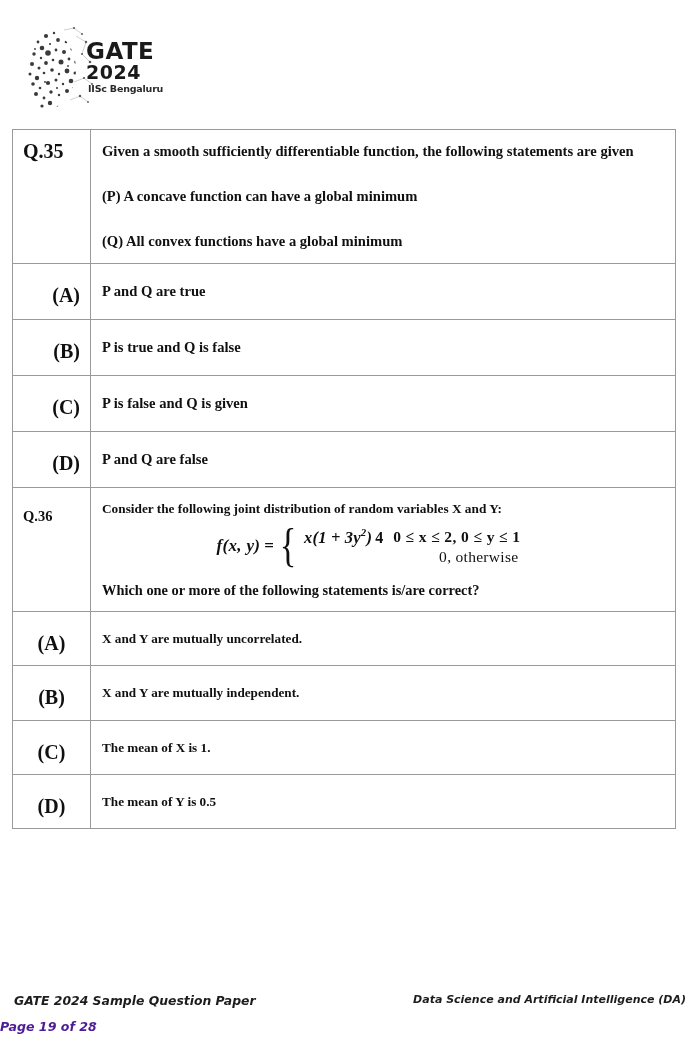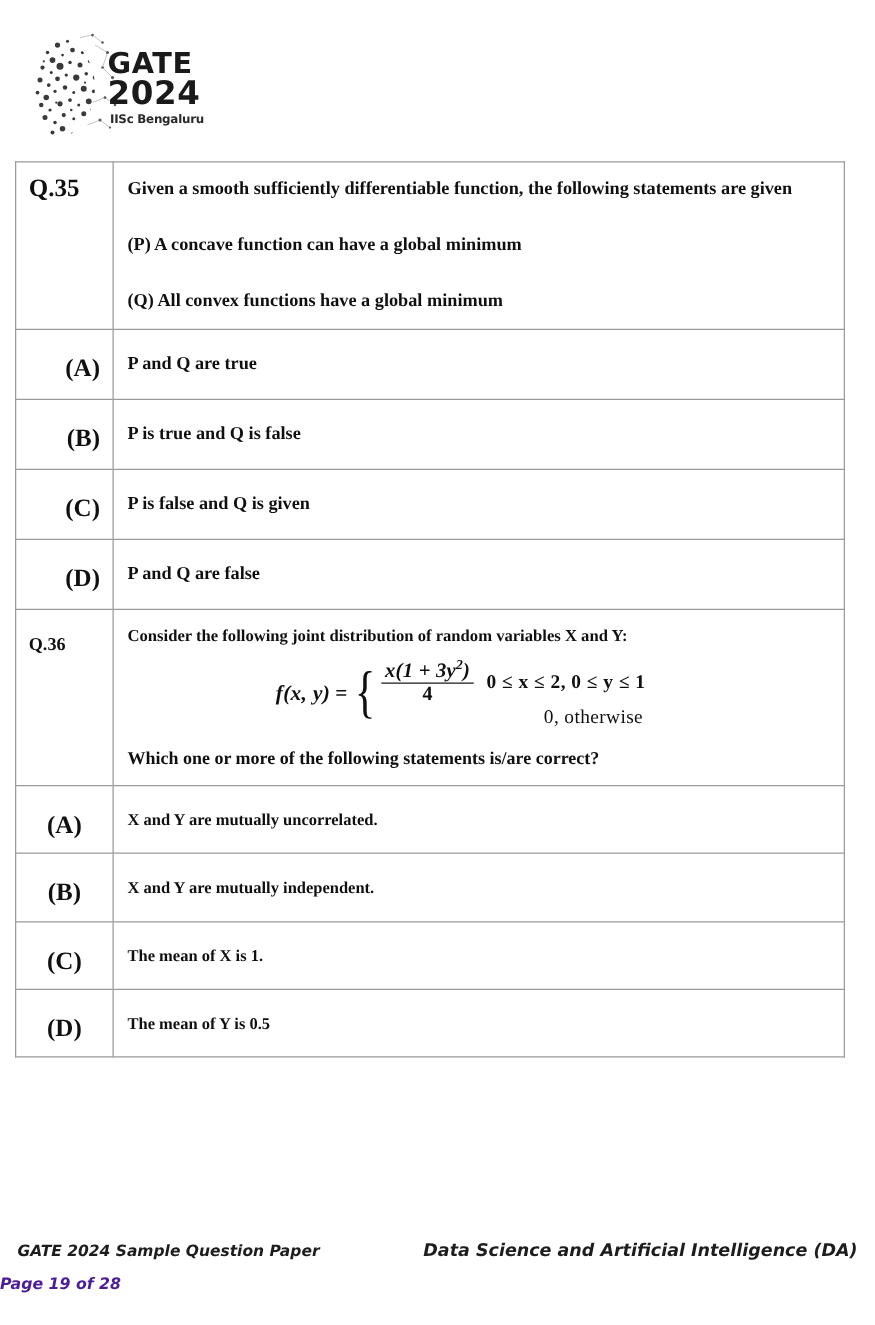--- a/index.html
+++ b/index.html
@@ -46,21 +46,21 @@
   }
   .logo-gate, .logo-year {
     font-family: "DejaVu Sans", sans-serif;
     font-weight: 700;
     color: #1a1a1a;
     letter-spacing: 0.5px;
     line-height: 0.98;
     font-size: 23px;
     display: block;
   }
-  .logo-year { font-size: 26px; }
+  .logo-year { font-size: 19px; }
   .logo-sub {
     display: block;
     font-family: "DejaVu Sans", sans-serif;
     font-weight: 700;
     font-size: 9.5px;
     color: #2a2a2a;
     letter-spacing: -0.2px;
     margin-top: 2px;
     margin-left: 2px;
   }
@@ -167,21 +167,21 @@
     align-items: center;
     white-space: nowrap;
   }
   .case-row.second {
     justify-content: flex-end;
     padding-right: 2px;
     margin-top: 2px;
   }
   .frac {
     display: inline-flex;
-    flex-direction: column;
+    flex-direction: row;
     align-items: center;
     vertical-align: middle;
   }
   .frac .num {
     font-style: italic;
     font-size: 16.5px;
     font-weight: 700;
     padding: 0 3px 1px 3px;
     letter-spacing: 0.2px;
   }
@@ -225,21 +225,21 @@
     left: 14px;
     top: 0;
     font-size: 12.4px;
     font-weight: 700;
     color: #1d1d1d;
   }
   .footer-right {
     position: absolute;
     right: 14px;
     top: 0;
-    font-size: 14px;
+    font-size: 11px;
     font-weight: 700;
     color: #1d1d1d;
   }
   .footer-center {
     position: absolute;
     left: 0;
     top: 26px;
     width: 700px;
     text-align: left;
     font-size: 12.6px;

